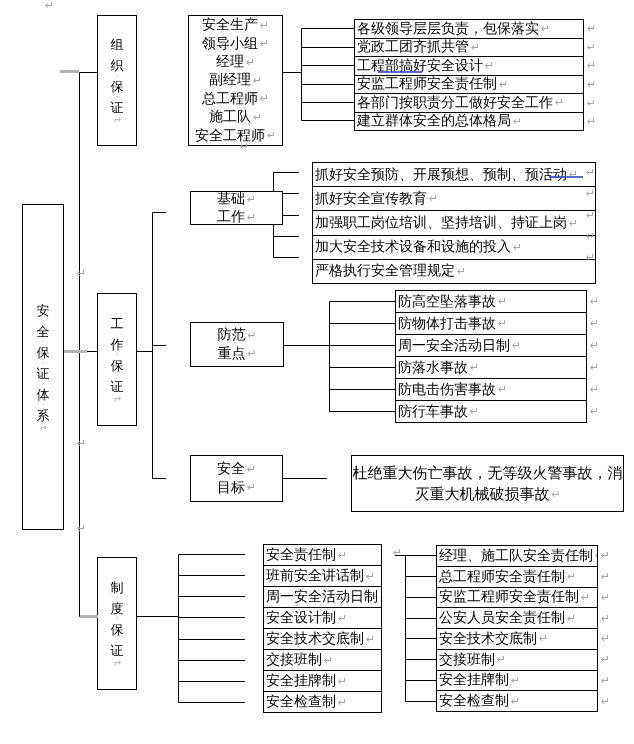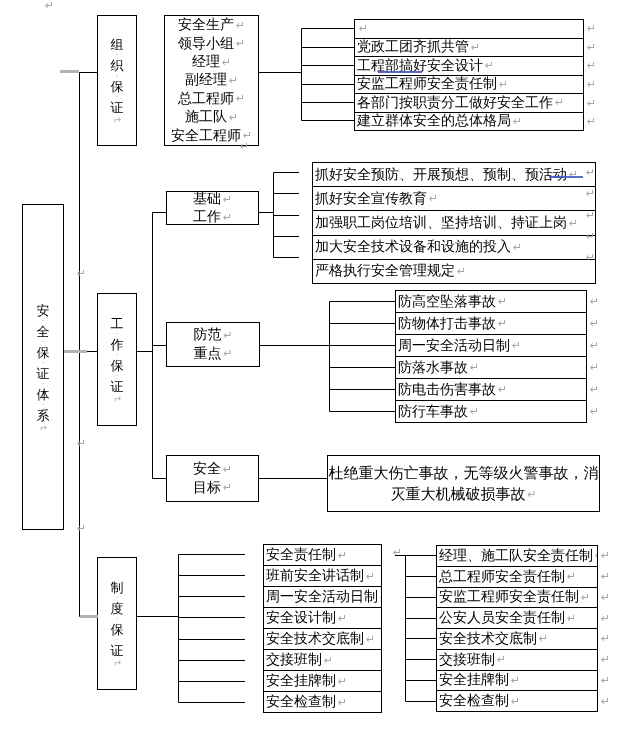--- a/index.html
+++ b/index.html
@@ -8,21 +8,21 @@
   .wires{position:absolute;left:0;top:0;pointer-events:none;}
   .wires line{stroke:#000;stroke-width:1;}
   .box{position:absolute;border:1px solid #000;background:#fff;box-sizing:border-box;}
   
   .vbox{display:flex;flex-direction:column;align-items:center;justify-content:center;}
   .vchar{font-size:13px;line-height:15px;}
   .vdot{color:#9a9a9a;font-size:8px;line-height:6px;}
   .vmark{color:#b0b0b0;font-size:10px;line-height:9px;transform:rotate(180deg);
          font-family:"DejaVu Sans",sans-serif;}
   
-  .cbox{display:flex;flex-direction:column;justify-content:center;align-items:center;}
+  .cbox{display:flex;flex-direction:column;justify-content:center;align-items:center;margin-left:24px;}
   .cbox .line{display:flex;align-items:center;font-size:14px;height:18.5px;white-space:nowrap;}
   .goal .line{font-size:15px;height:21px;}
   
   .rows{display:flex;flex-direction:column;}
   .rows .row{flex:1;display:flex;align-items:center;padding-left:2px;font-size:14px;
              white-space:nowrap;overflow:hidden;}
   .rows .row + .row{border-top:1px solid #000;}
   
   .pm{color:#a6a6a6;font-size:11px;font-family:"DejaVu Sans",sans-serif;}
   .row .pm,.line .pm{margin-left:2px;}
@@ -195,20 +195,21 @@
         <span class="pm">↵</span>
       </div>
       <div class="line">
         <span>目标</span>
         <span class="pm">↵</span>
       </div>
     </div>
 
   <div class="box rows" style="left:354px;top:19px;width:230px;height:112px">
       <div class="row">
+        <span>各级领导层层负责，包保落实</span>
         <span class="pm">↵</span>
       </div>
       <div class="row">
         <span>党政工团齐抓共管</span>
         <span class="pm">↵</span>
       </div>
       <div class="row">
         <span>工程部搞好安全设计</span>
         <span class="pm">↵</span>
       </div>

